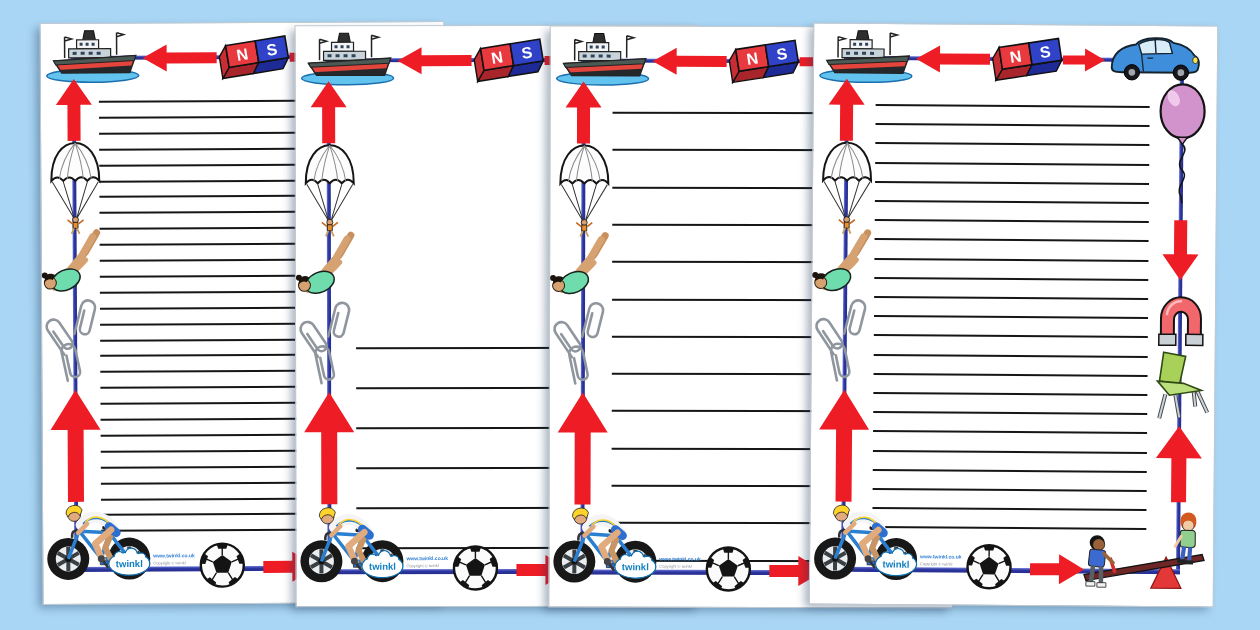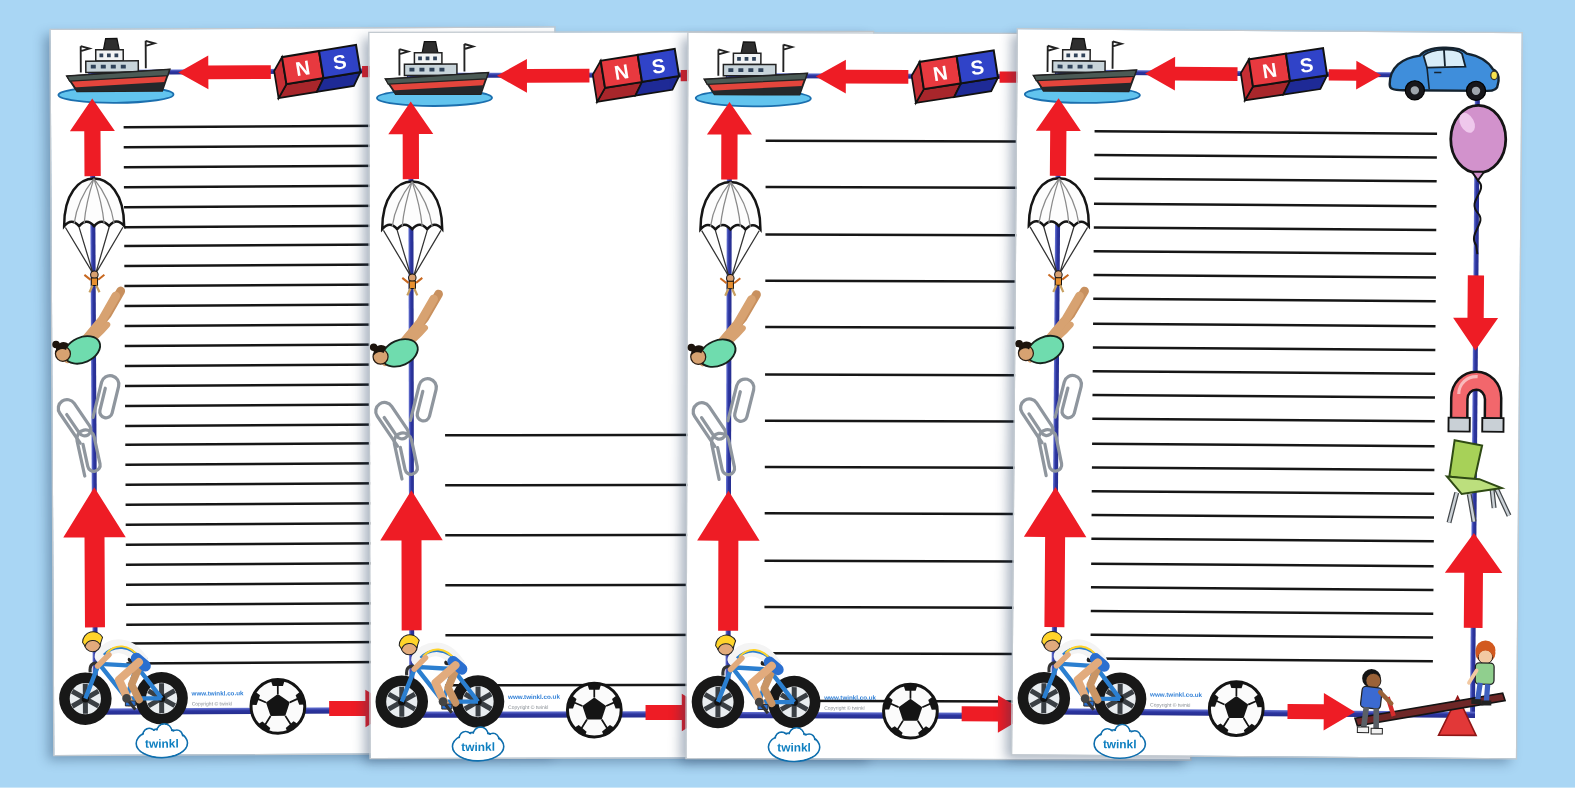--- a/index.html
+++ b/index.html
@@ -29,21 +29,21 @@
   .arrow-left{left:102px;top:21px;width:74px;height:27px;}
   .bar-magnet{left:179px;top:12px;width:72px;height:42px;transform:rotate(-9deg);}
   .arrow-right-top{left:249px;top:23px;width:42px;height:23px;}
   .car{left:291px;top:7px;width:100px;height:48px;}
   .up-arrow-1{left:15px;top:55px;width:36px;height:62px;}
   .parachute{left:6px;top:115px;width:56px;height:96px;}
   .diver{left:0px;top:204px;width:64px;height:74px;}
   .paperclips{left:6px;top:272px;width:52px;height:94px;}
   .big-up-arrow{left:8px;top:366px;width:50px;height:112px;}
   .cyclist{left:0px;top:472px;width:112px;height:88px;}
-  .twinkl-cloud{left:64px;top:555px;width:44px;height:30px;}
+  .twinkl-cloud{left:64px;top:524px;width:44px;height:30px;}
   .soccer-ball{left:155px;top:518px;width:48px;height:48px;}
   .arrow-right-bottom{left:220px;top:529px;width:54px;height:30px;}
   .seesaw{left:270px;top:470px;width:132px;height:96px;}
   .balloon{left:343px;top:54px;width:52px;height:124px;}
   .down-arrow{left:350px;top:194px;width:36px;height:60px;}
   .horseshoe-magnet{left:342px;top:262px;width:54px;height:62px;}
   .chair{left:338px;top:324px;width:62px;height:70px;}
   .up-arrow-right{left:345px;top:400px;width:46px;height:76px;}
 </style>
 </head>

